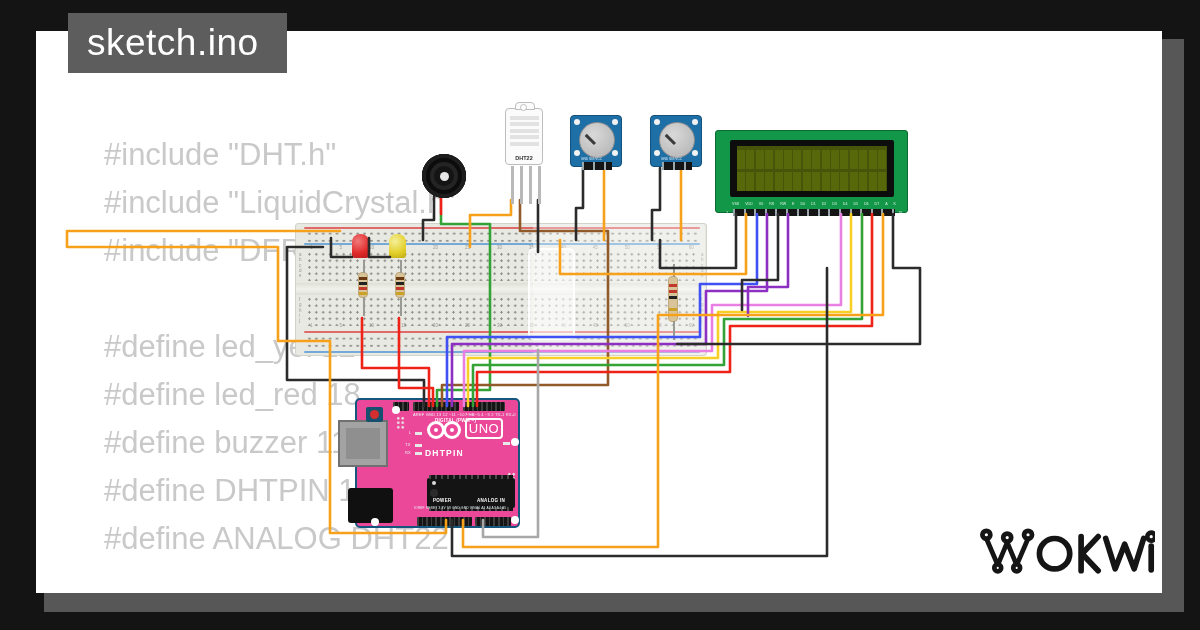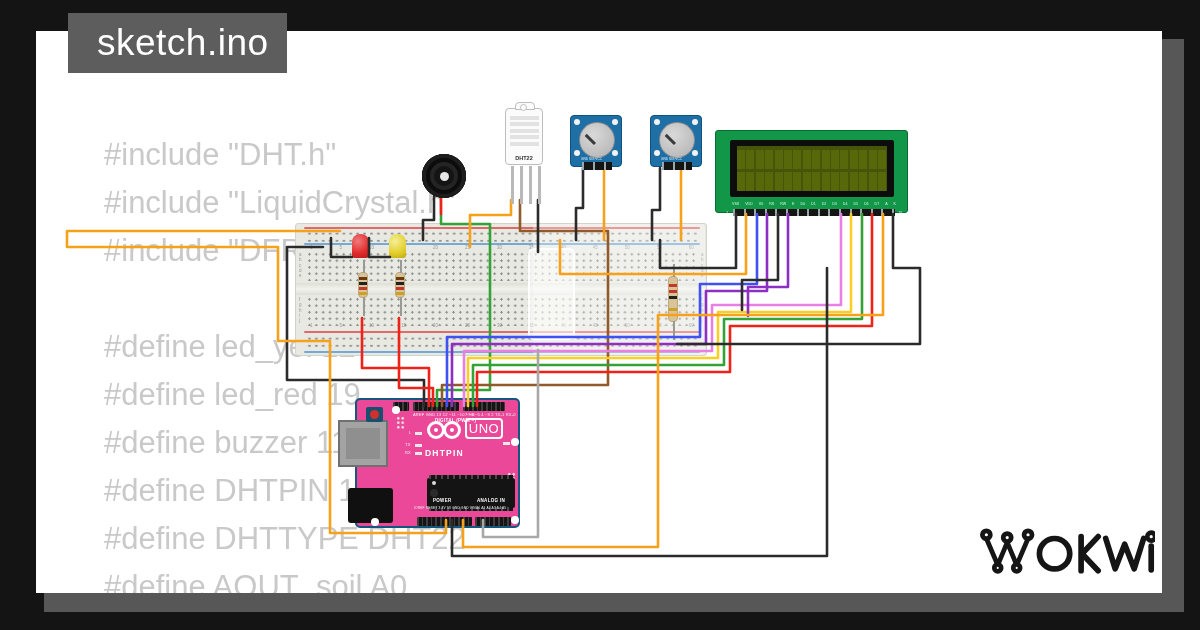--- a/index.html
+++ b/index.html
@@ -4,21 +4,21 @@
 <style>
   html,body{margin:0;padding:0;background:#141414;}
   *{box-sizing:border-box;font-family:"Liberation Sans","DejaVu Sans",sans-serif;}
   #stage{position:relative;width:1200px;height:630px;overflow:hidden;background:#141414;}
   .abs{position:absolute;}
 
   
   #shadow{left:44px;top:39px;width:1140px;height:573px;background:#575757;}
   #panel{left:36px;top:31px;width:1126px;height:562px;background:#ffffff;overflow:hidden;}
   #titlebox{left:68px;top:13px;width:219px;height:60px;background:#5d5d5d;z-index:9;
-    display:flex;align-items:center;padding-left:29px;}
+    display:flex;align-items:center;padding-left:19px;}
   #titlebox span{color:#fff;font-size:37px;letter-spacing:.5px;}
 
   
   #code{left:68px;top:100px;width:1060px;z-index:1;}
   .code-line{height:48px;line-height:48px;font-size:31px;color:#c9c9c9;white-space:pre;}
 
   
   #wires{left:0;top:0;z-index:6;pointer-events:none;}
   .wire{fill:none;stroke-width:2.6px;stroke-linejoin:round;stroke-linecap:round;}
 
@@ -135,25 +135,24 @@
 
 <div id="stage">
   <div class="abs" id="shadow"></div>
   <div class="abs" id="panel">
     <div class="abs" id="code">
         <div class="code-line">#include "DHT.h"</div>
         <div class="code-line">#include "LiquidCrystal.h"</div>
         <div class="code-line">#include "DFRobot_PH.h"</div>
         <div class="code-line"></div>
         <div class="code-line">#define led_yel 12</div>
-        <div class="code-line">#define led_red 19</div>
+        <div class="code-line">#define led_red 18</div>
         <div class="code-line">#define buzzer 11</div>
         <div class="code-line">#define DHTPIN 10</div>
-        <div class="code-line">#define DHTTYPE DHT22</div>
-        <div class="code-line">#define AOUT_soil A0</div>
+        <div class="code-line">#define ANALOG DHT22</div>
       </div>
   </div>
 
   <div class="abs" id="titlebox">
     <span>sketch.ino</span>
   </div>
 
   <div class="abs" id="bb">
     <div class="bb-line" style="top:3px;background:#e06a6a;"></div>
     <div class="bb-dots bb-rail" style="top:6px;"></div>

